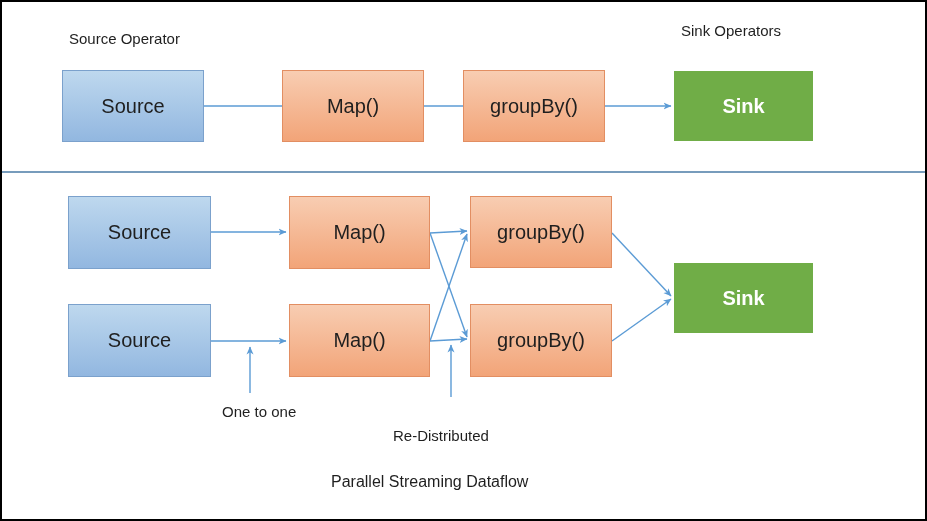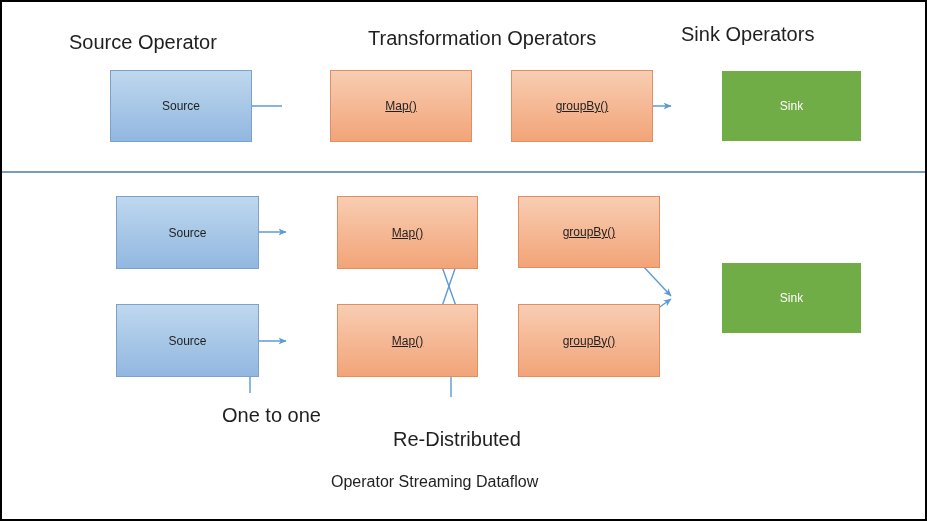--- a/index.html
+++ b/index.html
@@ -9,37 +9,37 @@
     --arrow:#5b9bd5; --divider:#4a7ba6; --text:#1f1f1f; --frame-border:#000000;
   }
   html,body{margin:0;padding:0;background:#ffffff;}
   #canvas{
     position:relative; width:927px; height:521px; box-sizing:border-box;
     border:2px solid var(--frame-border); background:#ffffff; overflow:hidden;
     font-family:"Liberation Sans", sans-serif; color:var(--text);
   }
   .box{
     position:absolute; display:flex; align-items:center; justify-content:center;
-    font-size:12px; box-sizing:border-box; white-space:nowrap;margin-left:48px;
+    font-size:20px; box-sizing:border-box; white-space:nowrap;
   }
   .box.blue{
     background:linear-gradient(180deg, var(--blue-top), var(--blue-bottom));
     border:1px solid var(--blue-border);
   }
   .box.orange{
     background:linear-gradient(180deg, var(--orange-top), var(--orange-bottom));
     border:1px solid var(--orange-border);
-    text-decoration:underline;
   }
   .box.green{
     background:var(--green-fill); border:1px solid var(--green-fill);
     color:var(--green-text);
+    font-weight:bold;
   }
   .label{
-    position:absolute; font-size:20px; white-space:nowrap; line-height:1.1;
+    position:absolute; font-size:15px; white-space:nowrap; line-height:1.1;
   }
   .caption{font-size:16px;}
   #wires{position:absolute; left:0; top:0; pointer-events:none;}
   #wires line, #wires path.wire{stroke:var(--arrow); stroke-width:1.4; fill:none;}
   #wires line.divider{stroke:var(--divider); stroke-width:1.6;}
   #ah-path{fill:var(--arrow);}
 </style>
 </head>
 <body>
 
@@ -67,32 +67,31 @@
     <line x1="428" y1="339" x2="465" y2="337" marker-end="url(#ah)"></line>
 
     <line x1="610" y1="231" x2="669" y2="294" marker-end="url(#ah)"></line>
     <line x1="610" y1="339" x2="669" y2="297" marker-end="url(#ah)"></line>
 
     <line x1="248" y1="391" x2="248" y2="345" marker-end="url(#ah)"></line>
     <line x1="449" y1="395" x2="449" y2="343" marker-end="url(#ah)"></line>
   </svg>
 
   <div class="label" style="left:67px; top:29px">Source Operator</div>
-  <div class="label" style="left:366px; top:25px">Transformation Operators</div>
   <div class="label" style="left:679px; top:21px">Sink Operators</div>
 
   <div class="box blue" style="left:60px;  top:68px; width:142px; height:72px">Source</div>
   <div class="box orange" style="left:280px; top:68px; width:142px; height:72px">Map()</div>
   <div class="box orange" style="left:461px; top:68px; width:142px; height:72px">groupBy()</div>
   <div class="box green" style="left:672px; top:69px; width:139px; height:70px">Sink</div>
 
   <div class="box blue" style="left:66px;  top:194px; width:143px; height:73px">Source</div>
   <div class="box blue" style="left:66px;  top:302px; width:143px; height:73px">Source</div>
   <div class="box orange" style="left:287px; top:194px; width:141px; height:73px">Map()</div>
   <div class="box orange" style="left:287px; top:302px; width:141px; height:73px">Map()</div>
   <div class="box orange" style="left:468px; top:194px; width:142px; height:72px">groupBy()</div>
   <div class="box orange" style="left:468px; top:302px; width:142px; height:73px">groupBy()</div>
   <div class="box green" style="left:672px; top:261px; width:139px; height:70px">Sink</div>
 
   <div class="label" style="left:220px; top:402px">One to one</div>
   <div class="label" style="left:391px; top:426px">Re-Distributed</div>
-  <div class="label caption" style="left:329px; top:471px">Operator Streaming Dataflow</div>
+  <div class="label caption" style="left:329px; top:471px">Parallel Streaming Dataflow</div>
 </div>
 
 </body></html>

